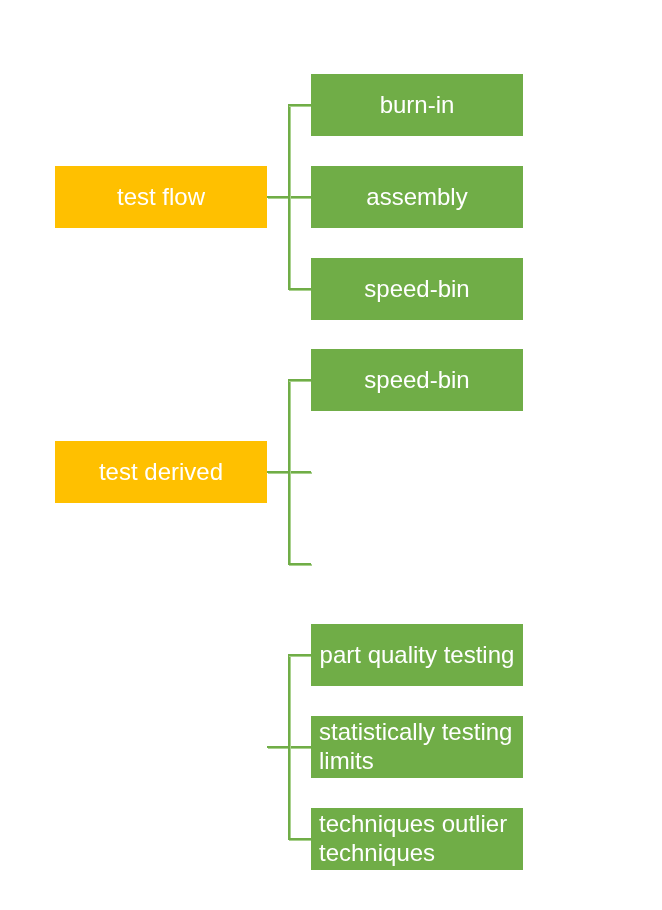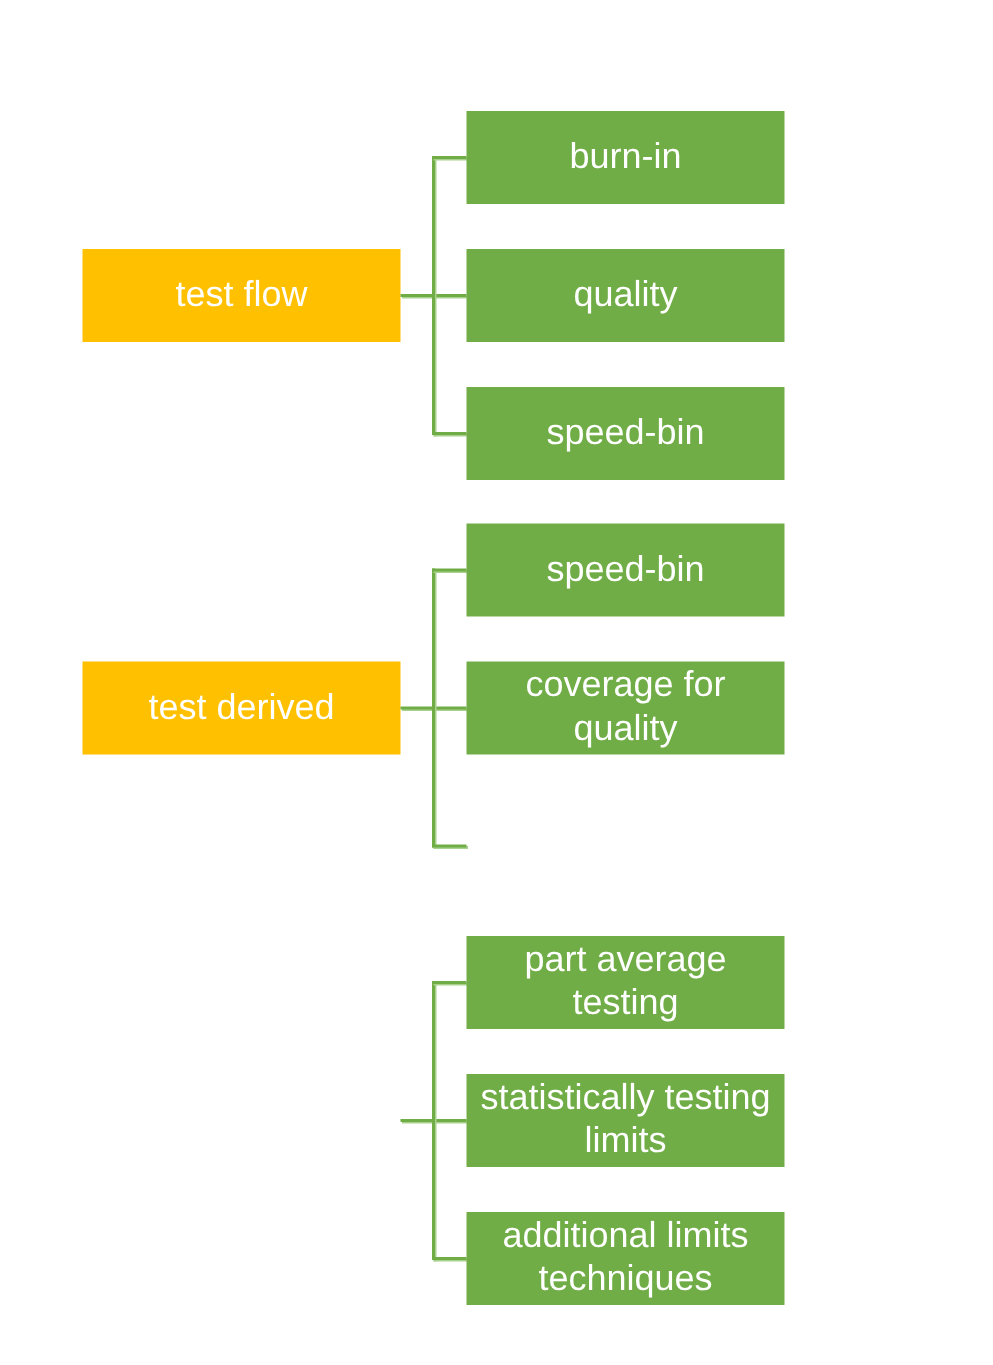--- a/index.html
+++ b/index.html
@@ -60,21 +60,21 @@
   .child-box {
     width: 212px;
     height: 62px;
     background: var(--child-fill);
     color: var(--box-text);
     display: flex;
     align-items: center;
     justify-content: center;
     font-size: 24px;
     line-height: 1.2;
-    text-align: center;
+    text-align: left;
     padding: 16px 8px;
   }
   .connector {
     position: absolute;
     left: 212px;
     top: 0;
     width: 44px;
     height: 246px;
   }
   .seg {
@@ -100,21 +100,21 @@
       <div class="seg h-main"></div>
       <div class="seg v-line"></div>
       <div class="seg h-top"></div>
       <div class="seg h-bot"></div>
     </div>
     <div class="children">
       <div class="child-box">
         <span>burn-in</span>
       </div>
       <div class="child-box">
-        <span>quality</span>
+        <span>assembly</span>
       </div>
       <div class="child-box">
         <span>speed-bin</span>
       </div>
     </div>
   </div>
 
   <div class="group g1">
     <div class="parent-box">
       <span>test derived</span>
@@ -122,39 +122,36 @@
     <div class="connector">
       <div class="seg h-main"></div>
       <div class="seg v-line"></div>
       <div class="seg h-top"></div>
       <div class="seg h-bot"></div>
     </div>
     <div class="children">
       <div class="child-box">
         <span>speed-bin</span>
       </div>
-      <div class="child-box">
-        <span>coverage for quality</span>
-      </div>
     </div>
   </div>
 
   <div class="group g2">
     <div class="connector">
       <div class="seg h-main"></div>
       <div class="seg v-line"></div>
       <div class="seg h-top"></div>
       <div class="seg h-bot"></div>
     </div>
     <div class="children">
       <div class="child-box">
-        <span>part average testing</span>
+        <span>part quality testing</span>
       </div>
       <div class="child-box">
         <span>statistically testing limits</span>
       </div>
       <div class="child-box">
-        <span>additional limits techniques</span>
+        <span>techniques outlier techniques</span>
       </div>
     </div>
   </div>
 
 </div>
 
 </body></html>

